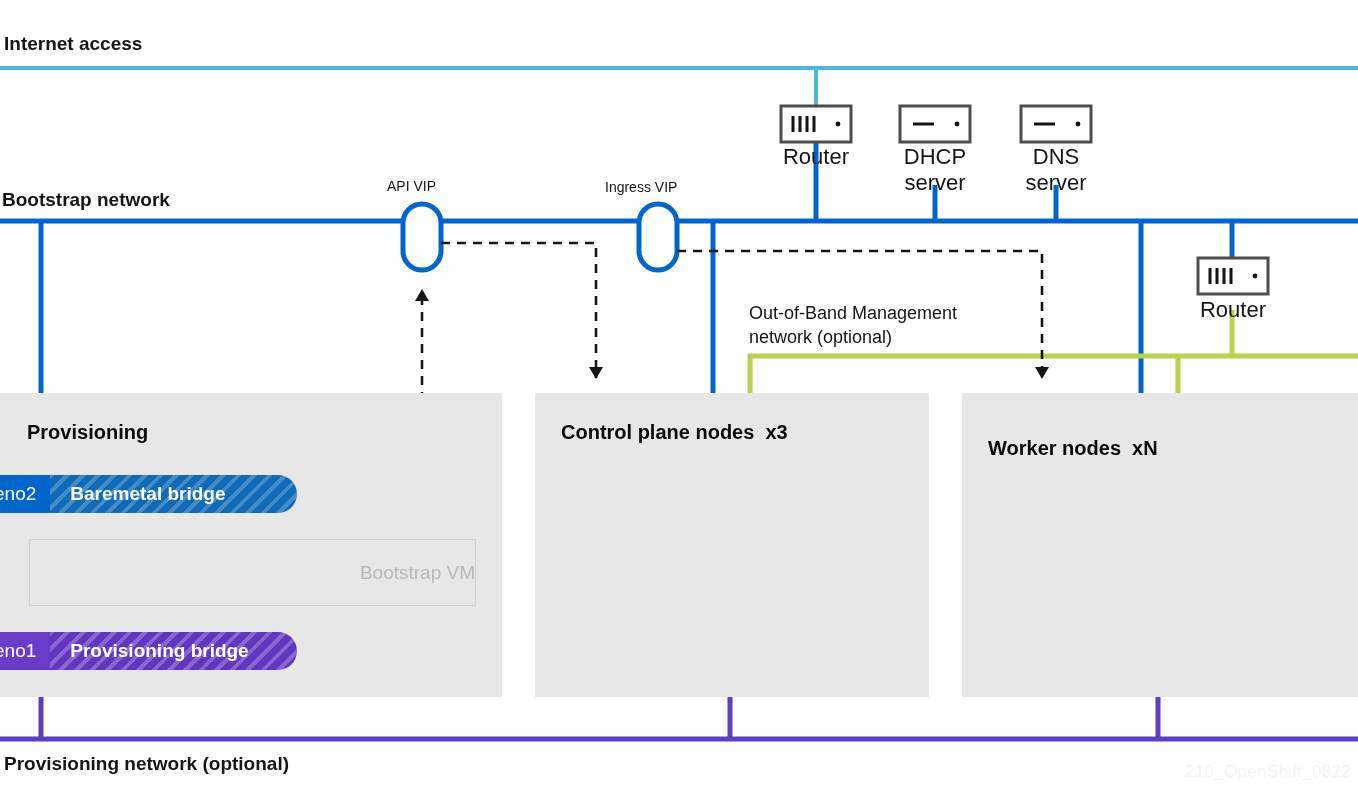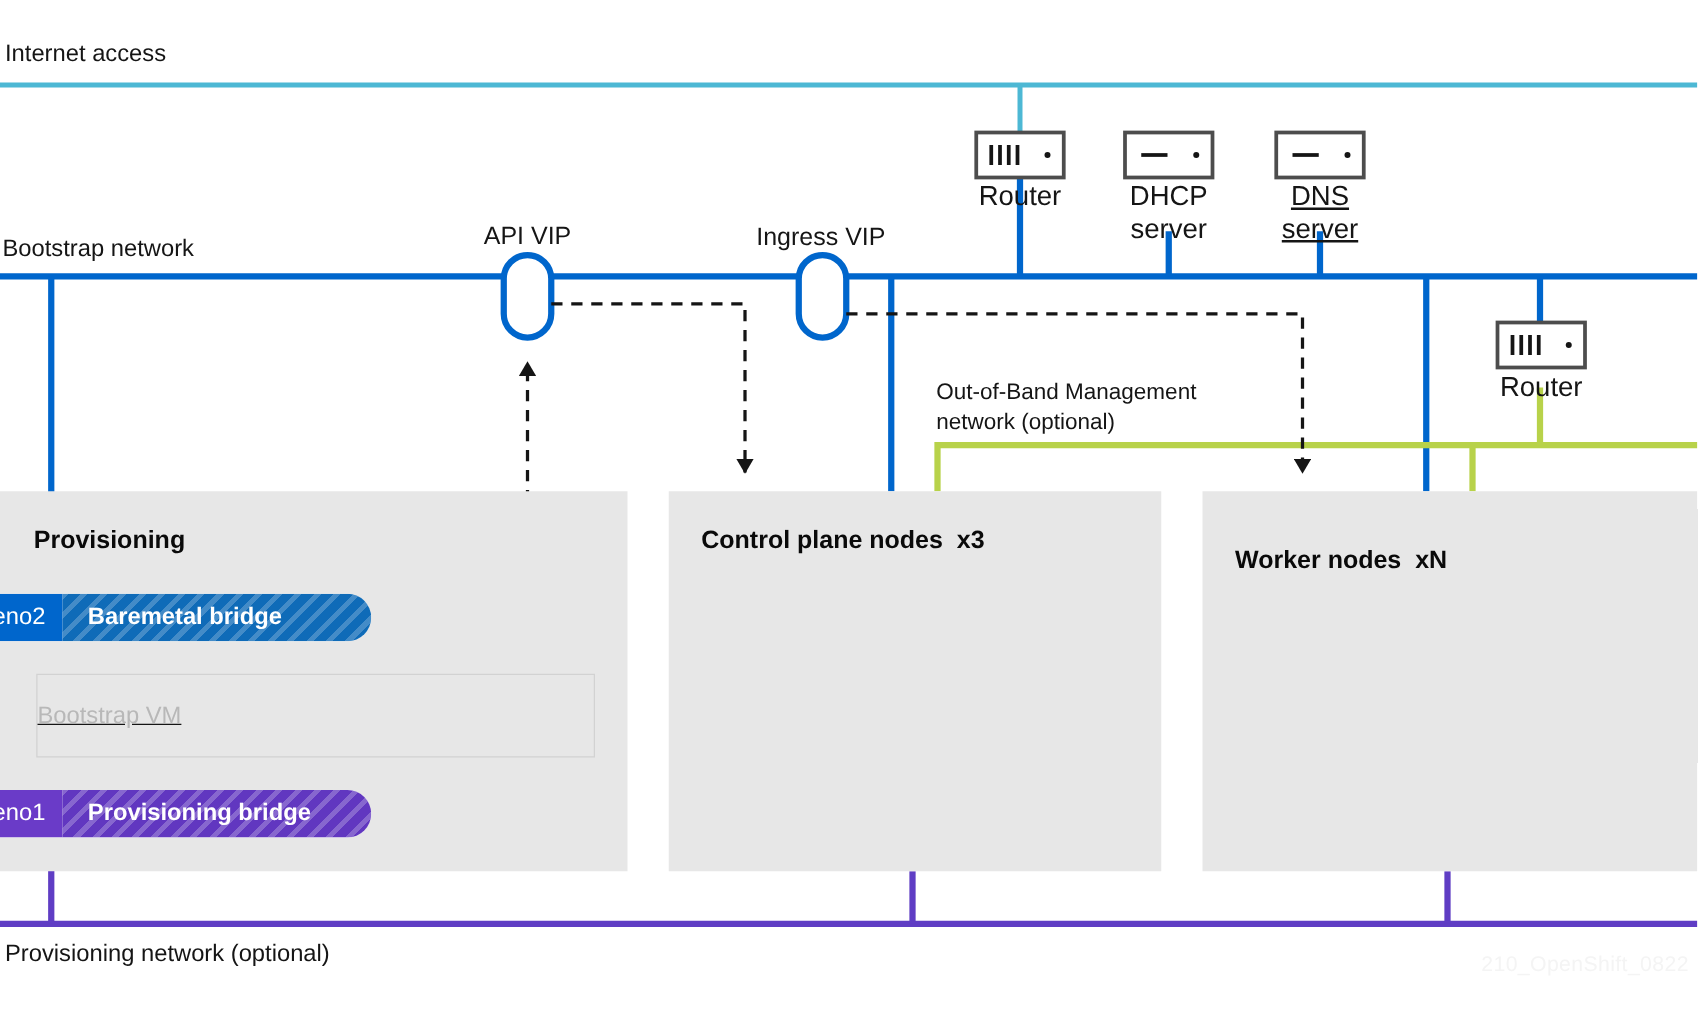--- a/index.html
+++ b/index.html
@@ -24,40 +24,39 @@
     top: 0;
     left: 0;
     width: 1358px;
     height: 812px;
   }
   .lbl {
     position: absolute;
     white-space: pre;
     line-height: 1.18;
   }
-  .net-label      { font-size: 19px; color: #151515; }
-  .vip-label      { font-size: 20px; color: #151515; }
+  .net-label      { font-size: 19px; color: #151515; font-weight: bold; }
+  .vip-label      { font-size: 14px; color: #151515; }
   .device-label   { font-size: 22px; color: #151515; text-align: center; }
   .oob-label      { font-size: 18px; color: #151515; line-height: 1.32; }
   .zone-title     { font-size: 20px; font-weight: bold; color: #0a0a0a; }
   .bootstrap-text { font-size: 19px; color: #b8b8b8; }
   .watermark      { font-size: 17px; color: #f4f4f4; letter-spacing: .3px; }
 
   .zone-box {
     position: absolute;
     background: #e7e7e7;
   }
   .bootstrap-box {
     position: absolute;
     background: transparent;
     border: 1px solid #d2d2d2;
     display: flex;
     align-items: center;
-    justify-content: flex-start;
-    text-decoration: underline;
+    justify-content: flex-end;
   }
 
   
   .pill {
     position: absolute;
     display: flex;
     align-items: stretch;
     height: 38px;
     border-radius: 19px;
     overflow: hidden;
@@ -210,21 +209,21 @@
 
   <div class="lbl net-label" style="left:4px; top:753px;">Provisioning network (optional)</div>
 
   <div class="lbl oob-label" style="left:749px; top:302px;">Out-of-Band Management<br>network (optional)</div>
 
   <div class="lbl vip-label" style="left:387px; top:178px;">API VIP</div>
   <div class="lbl vip-label" style="left:605px; top:179px;">Ingress VIP</div>
 
   <div class="lbl device-label" style="left:766px; top:144px; width:100px;">Router</div>
   <div class="lbl device-label" style="left:885px; top:144px; width:100px;">DHCP<br>server</div>
-  <div class="lbl device-label" style="left:1006px; top:144px; width:100px;text-decoration:underline;">DNS<br>server</div>
+  <div class="lbl device-label" style="left:1006px; top:144px; width:100px;">DNS<br>server</div>
   <div class="lbl device-label" style="left:1183px; top:297px; width:100px;">Router</div>
 
   <div class="zone-box" style="left:0px; top:393px; width:502px; height:304px;"></div>
   <div class="zone-box" style="left:535px; top:393px; width:394px; height:304px;"></div>
   <div class="zone-box" style="left:962px; top:393px; width:396px; height:304px;"></div>
 
   <div class="lbl zone-title" style="left:27px; top:421px;">Provisioning</div>
   <div class="lbl zone-title" style="left:561px; top:421px;">Control plane nodes  x3</div>
   <div class="lbl zone-title" style="left:988px; top:421px;margin-top:16px;">Worker nodes  xN</div>
 

